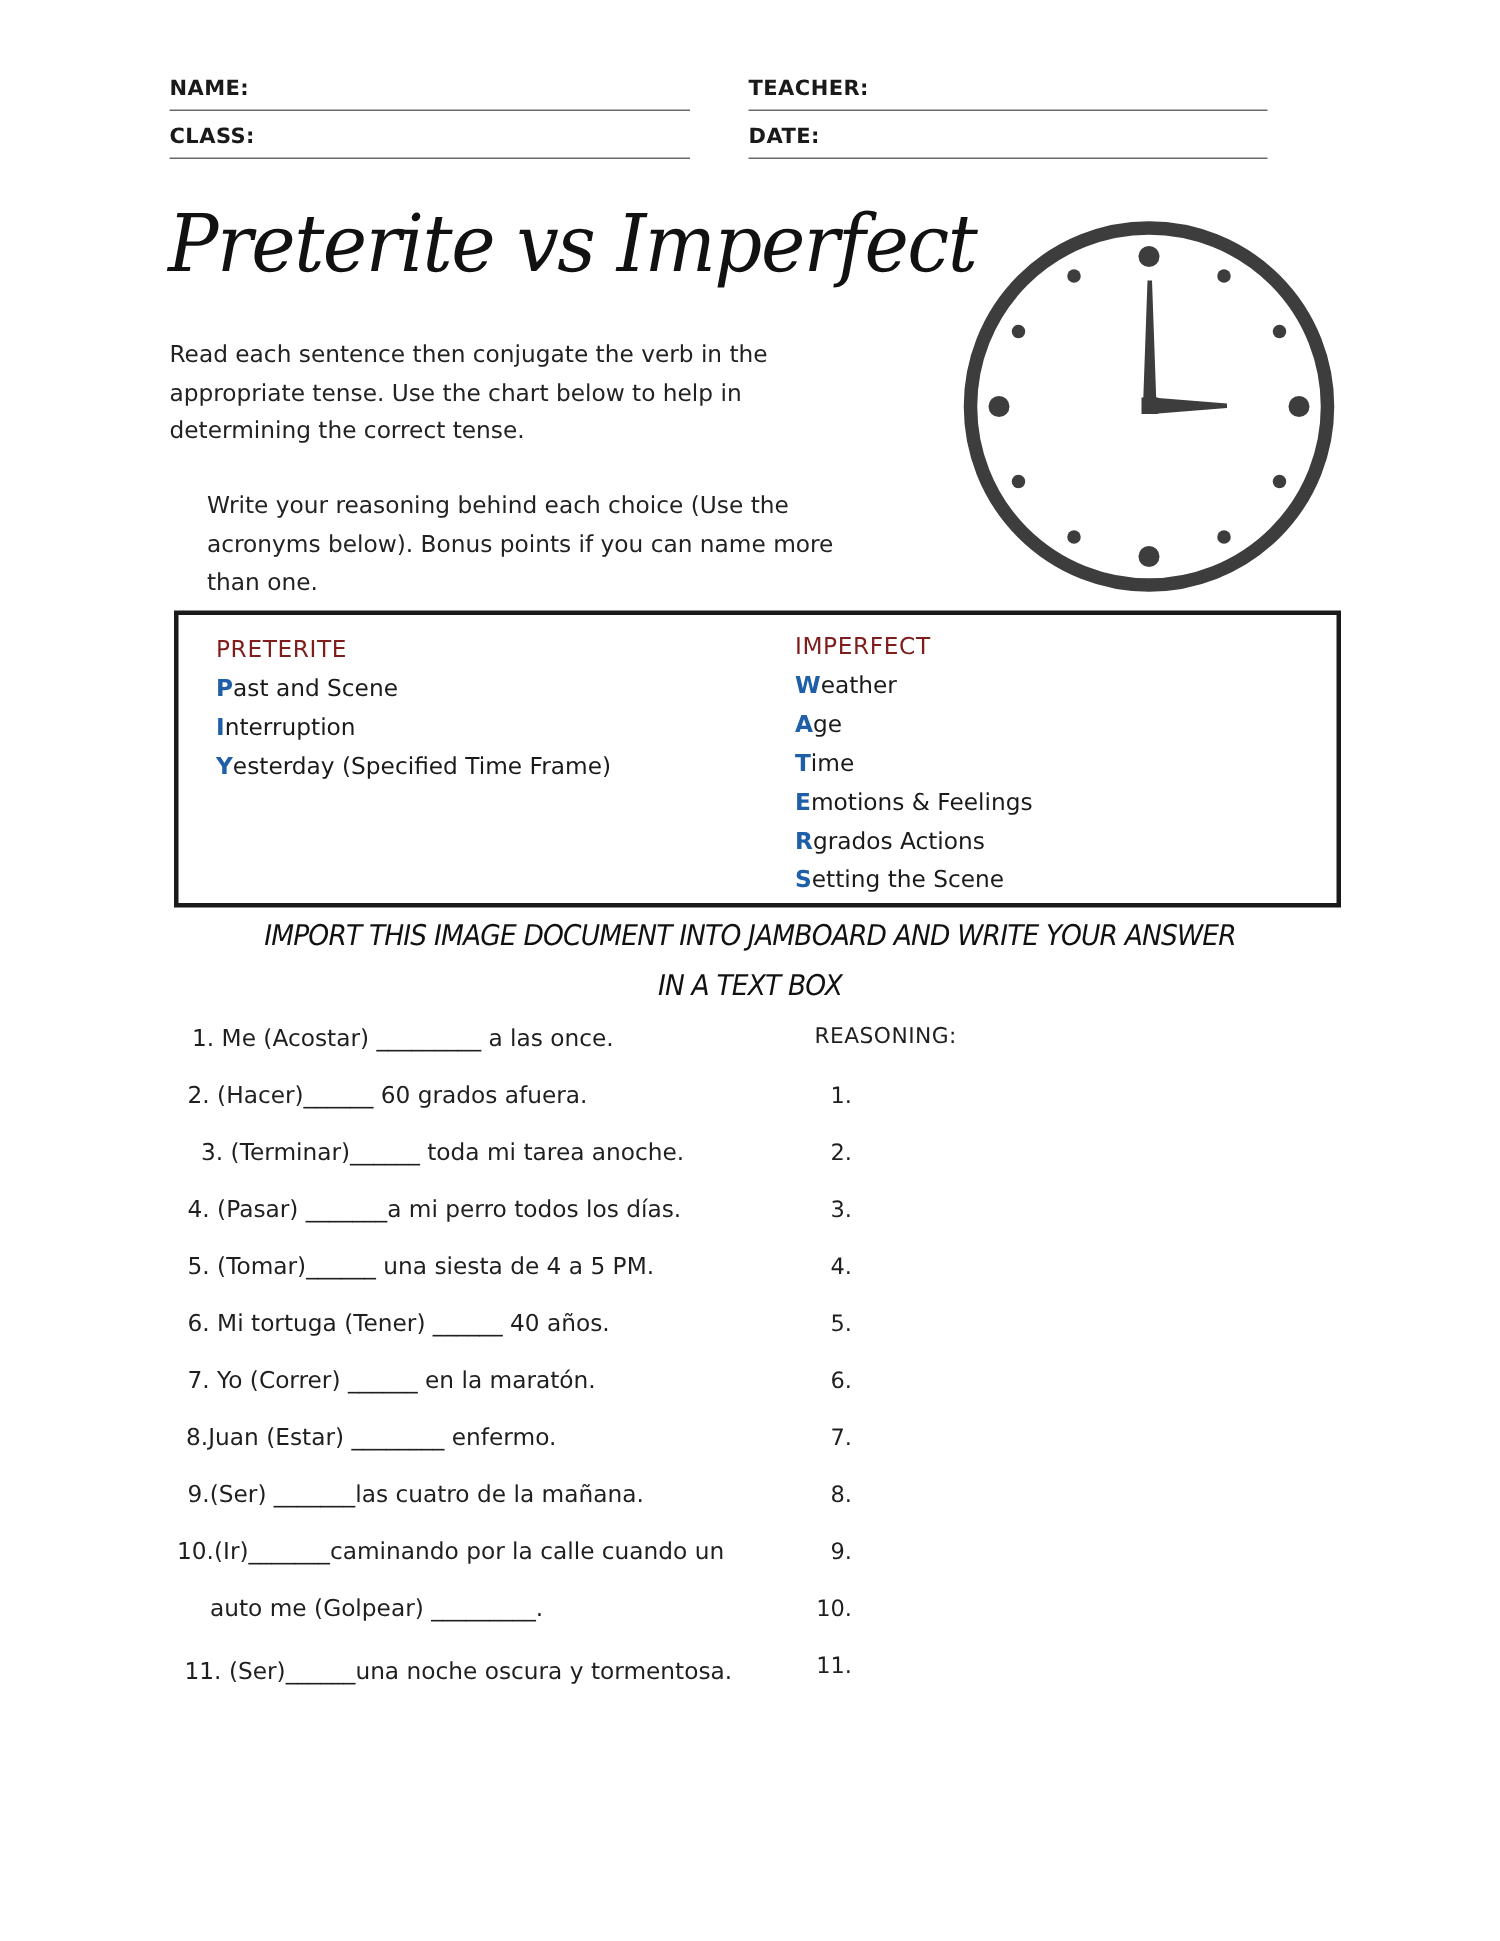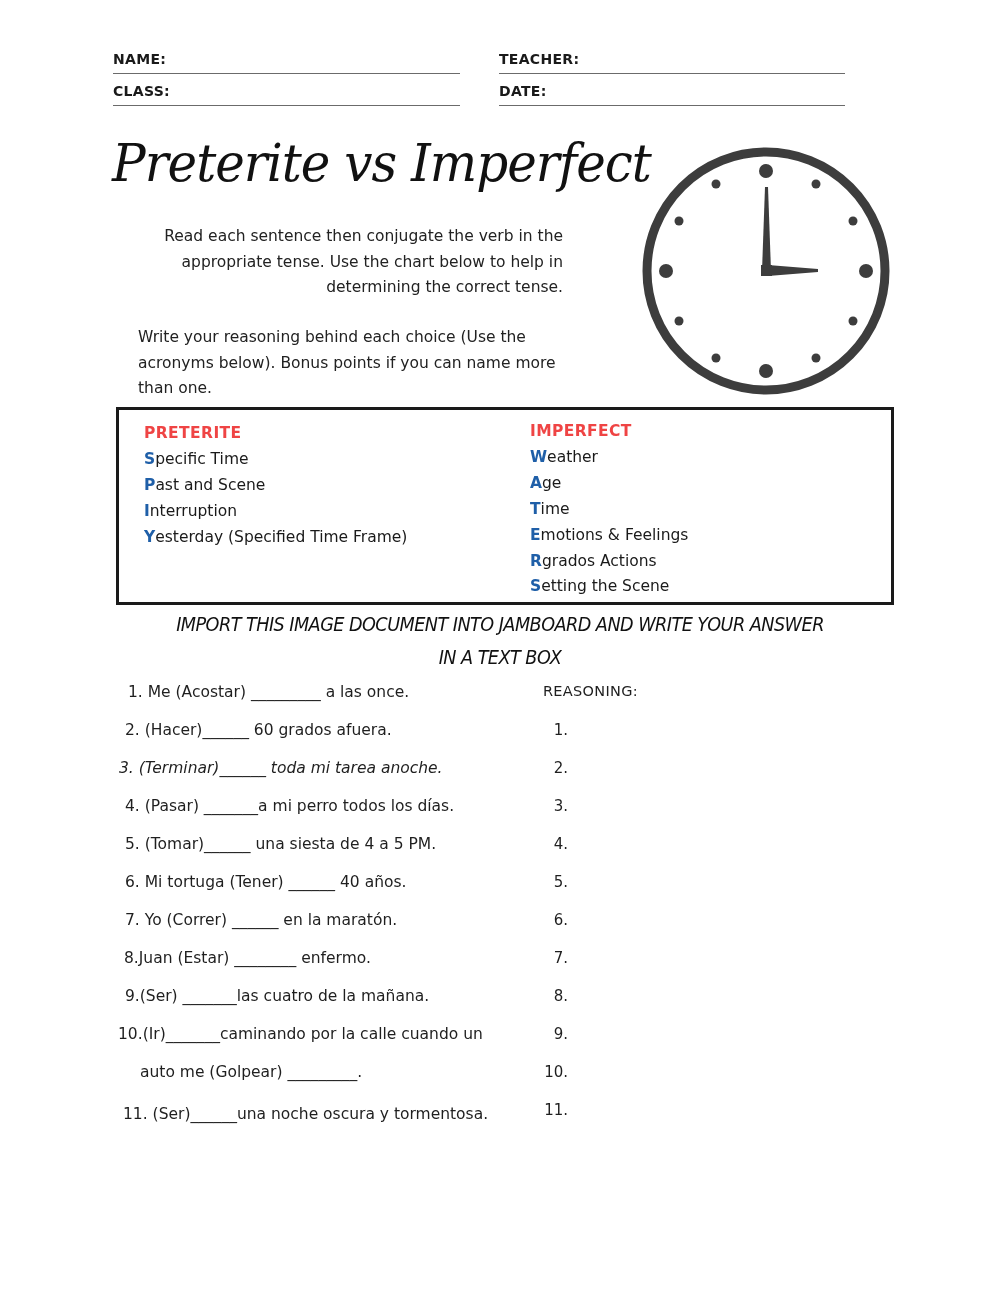--- a/index.html
+++ b/index.html
@@ -17,21 +17,21 @@
 
   .intro { left: 113px; width: 450px; font-size: 15.5px; line-height: 25.5px; color: #222; }
 
   
   .clock { left: 640px; top: 145px; width: 252px; height: 252px; }
 
   
   .acro-box { left: 116px; top: 407px; width: 778px; height: 198px;
               border: 3px solid #1a1a1a; box-sizing: border-box; }
   .acro-col { position: absolute; font-size: 15.5px; line-height: 25.9px; }
-  .acro-head { color: #ef4444; font-weight: bold; letter-spacing: 0.4px; }
+  .acro-head { color: #7f1d1d; font-weight: normal; letter-spacing: 0.4px; }
   .acro-first { color: #1f5fa8; font-weight: bold; }
 
   .instruction { left: 120px; width: 760px; top: 608px; text-align: center;
                  font-family: "DejaVu Sans", sans-serif; font-style: italic; font-size: 19px;
                  line-height: 33px; letter-spacing: -0.6px; color: #111; transform: scaleX(0.93); transform-origin: center top; }
 
   .q { position: absolute; font-size: 15.5px; color: #1f1f1f; white-space: pre; }
   .q-num { display: inline-block; }
   .reason-head { left: 543px; top: 683px; font-size: 14.5px; letter-spacing: 0.3px; color: #1f1f1f; }
   .r-num { position: absolute; font-size: 15px; color: #1f1f1f; text-align: right; width: 30px; }
@@ -47,21 +47,21 @@
 </div>
 <div class="field" style="left:113px; top:73px; width:347px;">
   <span class="field-label">CLASS:</span>
 </div>
 <div class="field" style="left:499px; top:73px; width:346px;">
   <span class="field-label">DATE:</span>
 </div>
 
 <div class="abs title">Preterite vs Imperfect</div>
 
-<div class="abs intro" style="top:224px;text-align:right;">Read each sentence then conjugate the verb in the appropriate tense. Use the chart below to help in determining the correct tense.</div>
+<div class="abs intro" style="top:224px;">Read each sentence then conjugate the verb in the appropriate tense. Use the chart below to help in determining the correct tense.</div>
 <div class="abs intro" style="top:325px;margin-left:25px;">Write your reasoning behind each choice (Use the acronyms below). Bonus points if you can name more than one.</div>
 
 <div class="abs clock">
   <svg width="252" height="252" viewBox="0 0 252 252">
     <circle cx="126" cy="126" r="119" fill="#fff" stroke="#3d3d3d" stroke-width="9"></circle>
 
     <circle cx="126" cy="26" r="7" fill="#3d3d3d"></circle>
     <circle cx="126" cy="226" r="7" fill="#3d3d3d"></circle>
     <circle cx="26" cy="126" r="7" fill="#3d3d3d"></circle>
     <circle cx="226" cy="126" r="7" fill="#3d3d3d"></circle>
@@ -76,21 +76,20 @@
 
     <polygon points="125,42 128,42 131,126 122,126" fill="#3d3d3d"></polygon>
     <polygon points="128,120 178,124 178,127 128,131" fill="#3d3d3d"></polygon>
     <rect x="121" y="120" width="11" height="11" fill="#3d3d3d"></rect>
   </svg>
 </div>
 
 <div class="abs acro-box">
   <div class="acro-col" style="left:25px; top:11px;">
     <div class="acro-head">PRETERITE</div>
-    <div><span class="acro-first">S</span><span>pecific Time</span></div>
     <div><span class="acro-first">P</span><span>ast and Scene</span></div>
     <div><span class="acro-first">I</span><span>nterruption</span></div>
     <div><span class="acro-first">Y</span><span>esterday (Specified Time Frame)</span></div>
   </div>
   <div class="acro-col" style="left:411px; top:9px;">
     <div class="acro-head">IMPERFECT</div>
     <div><span class="acro-first">W</span><span>eather</span></div>
     <div><span class="acro-first">A</span><span>ge</span></div>
     <div><span class="acro-first">T</span><span>ime</span></div>
     <div><span class="acro-first">E</span><span>motions &amp; Feelings</span></div>
@@ -99,21 +98,21 @@
   </div>
 </div>
 
 <div class="abs instruction">
   <div>IMPORT THIS IMAGE DOCUMENT INTO JAMBOARD AND WRITE YOUR ANSWER</div>
   <div>IN A TEXT BOX</div>
 </div>
 
 <div class="q" style="left:128px; top:683px;"><span class="q-num">1.</span> <span>Me (Acostar) _________ a las once.</span></div>
 <div class="q" style="left:125px; top:721px;"><span class="q-num">2.</span> <span>(Hacer)______ 60 grados afuera.</span></div>
-<div class="q" style="left:119px; top:759px;font-style:italic;"><span class="q-num">3.</span> <span>(Terminar)______ toda mi tarea anoche.</span></div>
+<div class="q" style="left:134px; top:759px;"><span class="q-num">3.</span> <span>(Terminar)______ toda mi tarea anoche.</span></div>
 <div class="q" style="left:125px; top:797px;"><span class="q-num">4.</span> <span>(Pasar) _______a mi perro todos los días.</span></div>
 <div class="q" style="left:125px; top:835px;"><span class="q-num">5.</span> <span>(Tomar)______ una siesta de 4 a 5 PM.</span></div>
 <div class="q" style="left:125px; top:873px;"><span class="q-num">6.</span> <span>Mi tortuga (Tener) ______ 40 años.</span></div>
 <div class="q" style="left:125px; top:911px;"><span class="q-num">7.</span> <span>Yo (Correr) ______ en la maratón.</span></div>
 <div class="q" style="left:124px; top:949px;"><span class="q-num">8.</span><span>Juan (Estar) ________ enfermo.</span></div>
 <div class="q" style="left:125px; top:987px;"><span class="q-num">9.</span><span>(Ser) _______las cuatro de la mañana.</span></div>
 <div class="q" style="left:118px; top:1025px;"><span class="q-num">10.</span><span>(Ir)_______caminando por la calle cuando un</span></div>
 <div class="q" style="left:140px; top:1063px;"><span>auto me (Golpear) _________.</span></div>
 <div class="q" style="left:123px; top:1065px;margin-top:40px;"><span class="q-num">11.</span> <span>(Ser)______una noche oscura y tormentosa.</span></div>
 

